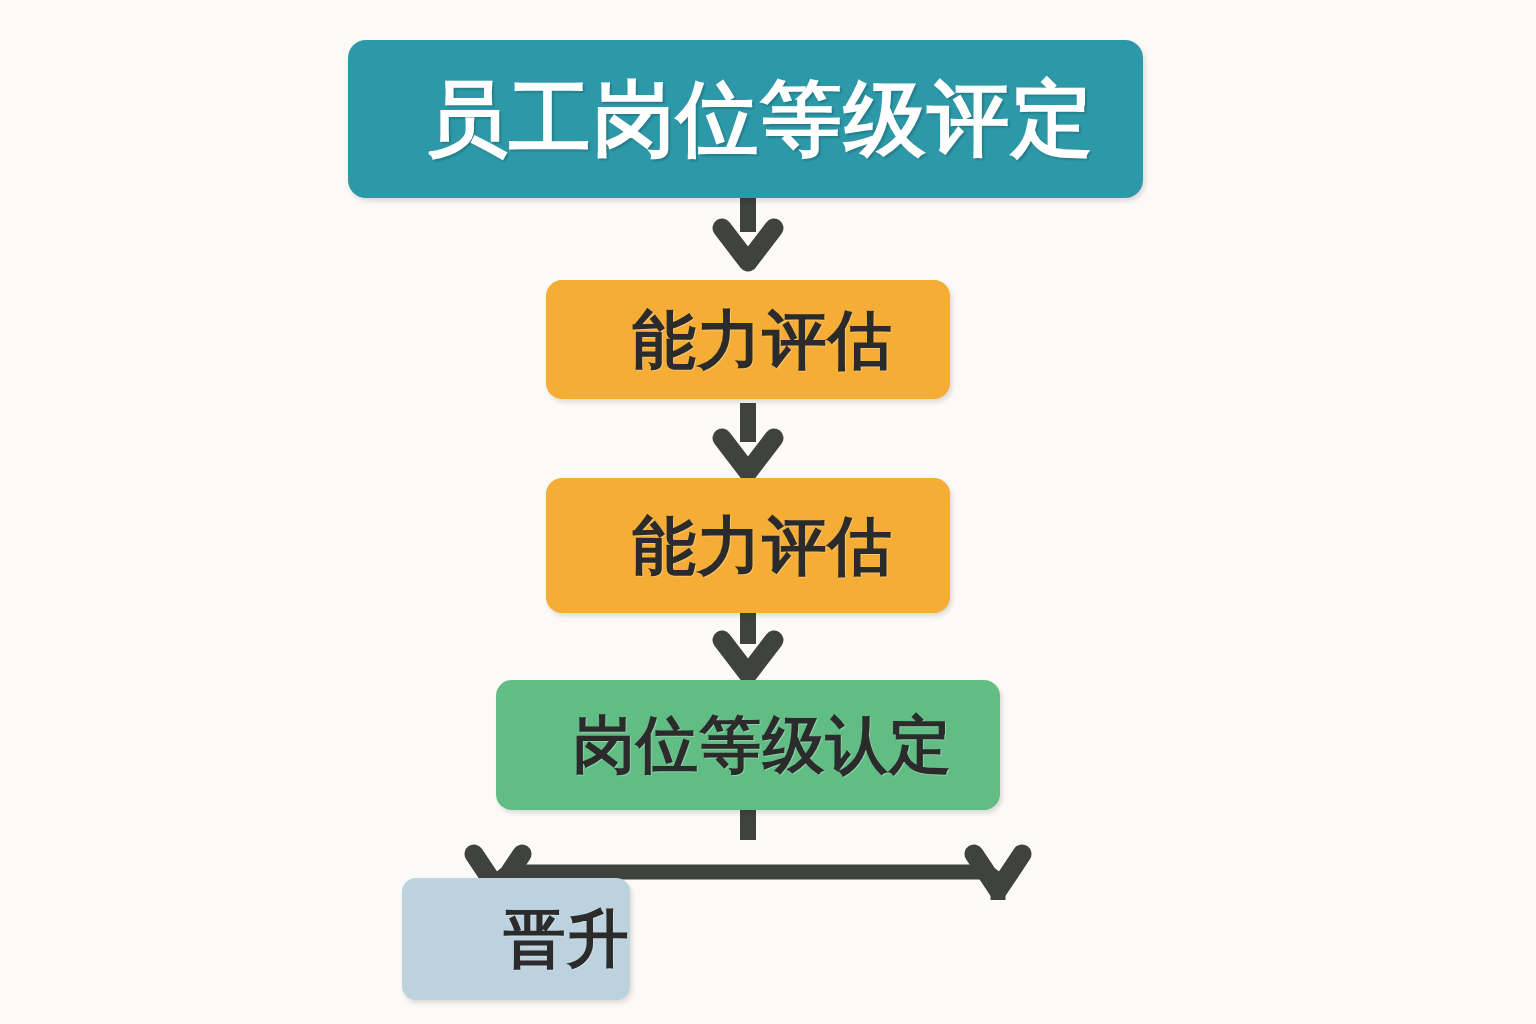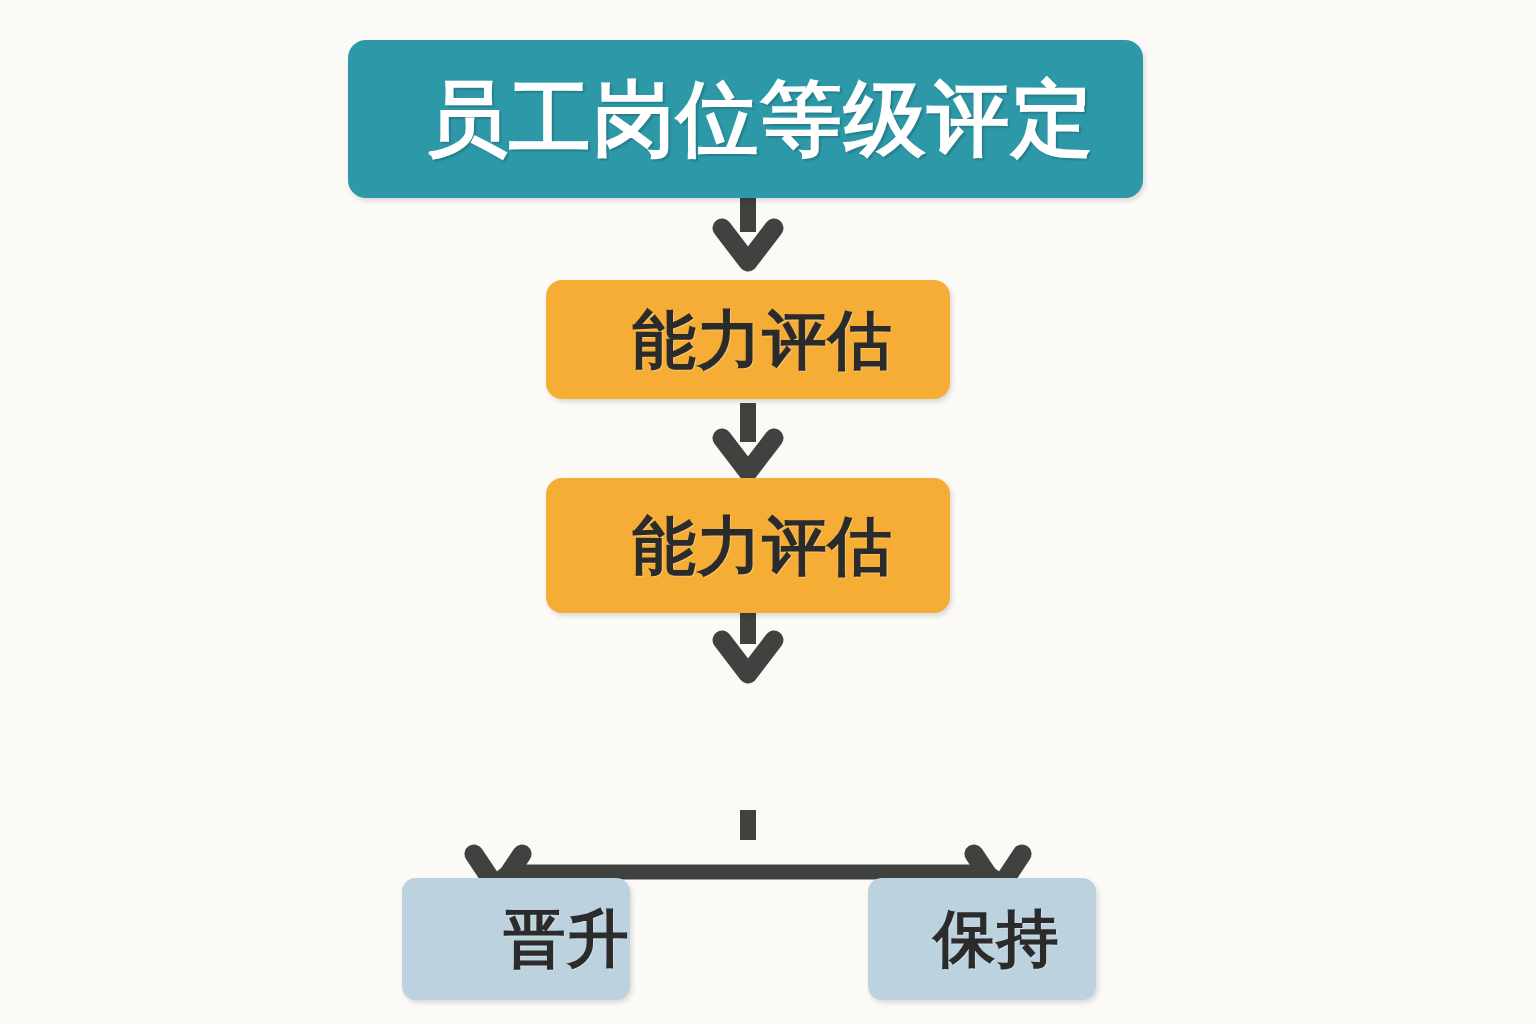--- a/index.html
+++ b/index.html
@@ -162,22 +162,22 @@
   </div>
 
   <div class="node" id="node-capability">
     <span class="node-label">能力评估</span>
   </div>
 
   <div class="node" id="node-performance">
     <span class="node-label">能力评估</span>
   </div>
 
+  <div class="node" id="node-certification">
+    <span class="node-label">岗位等级认定</span>
+  </div>
 
   <div class="node" id="node-promotion">
     <span class="node-label">晋升</span>
   </div>
 
-  <div class="node" id="node-maintain">
-    <span class="node-label">保持</span>
-  </div>
 
 </div>
 
 </body></html>

